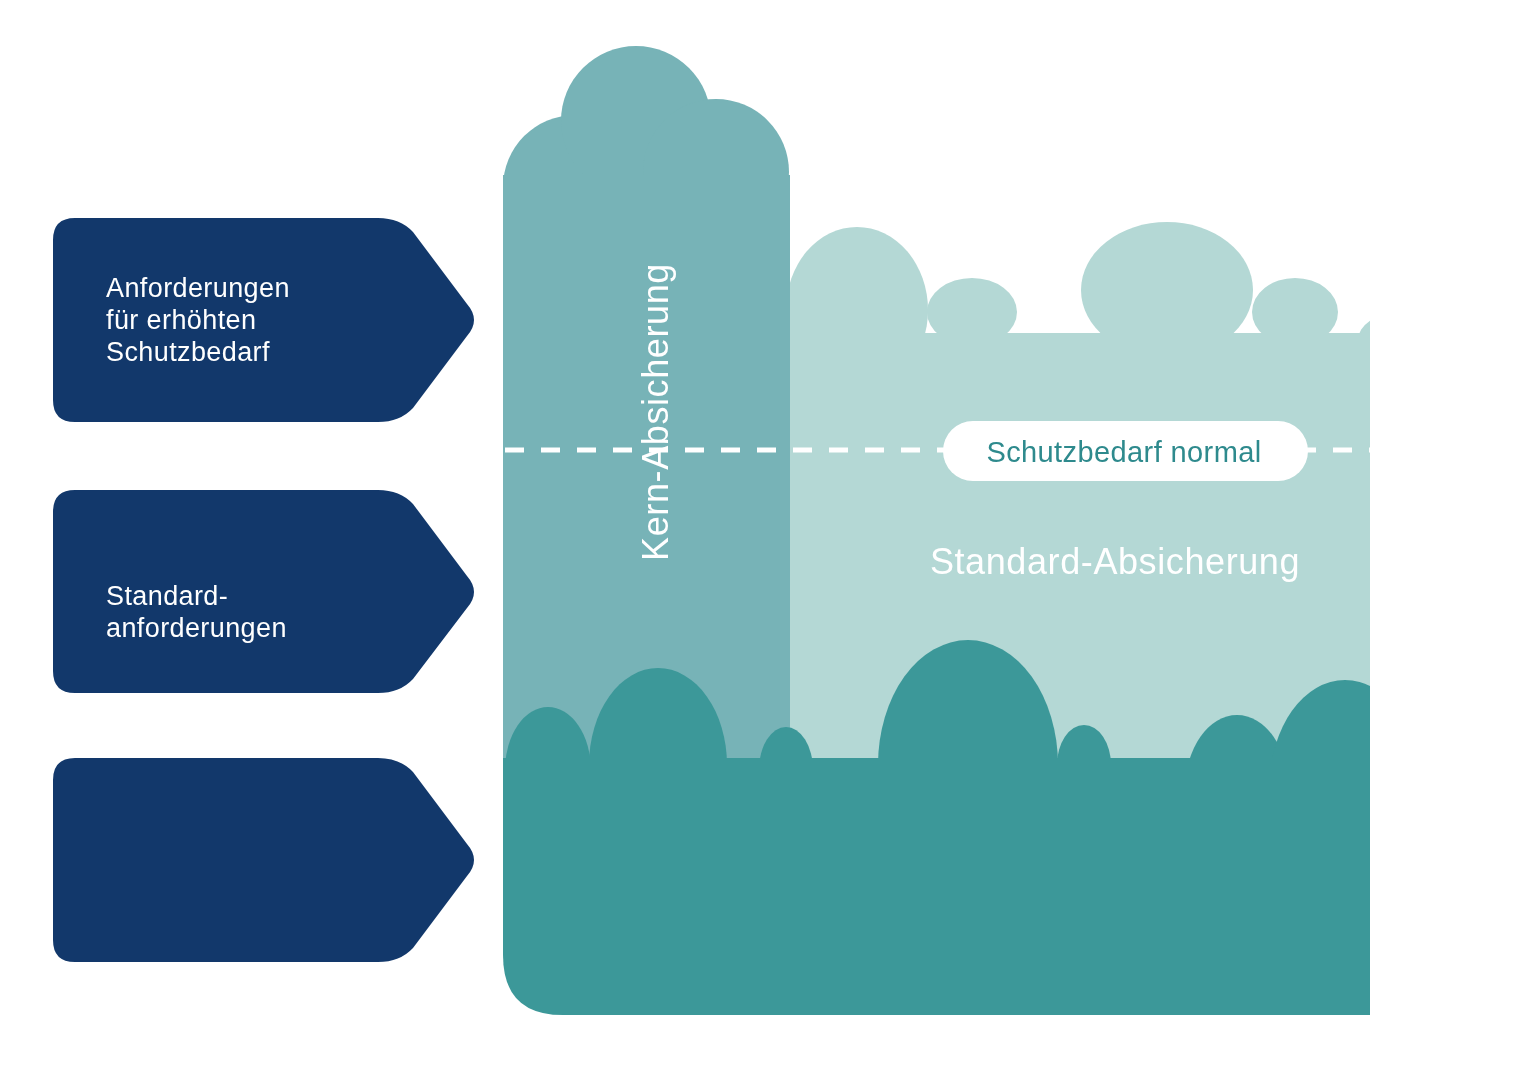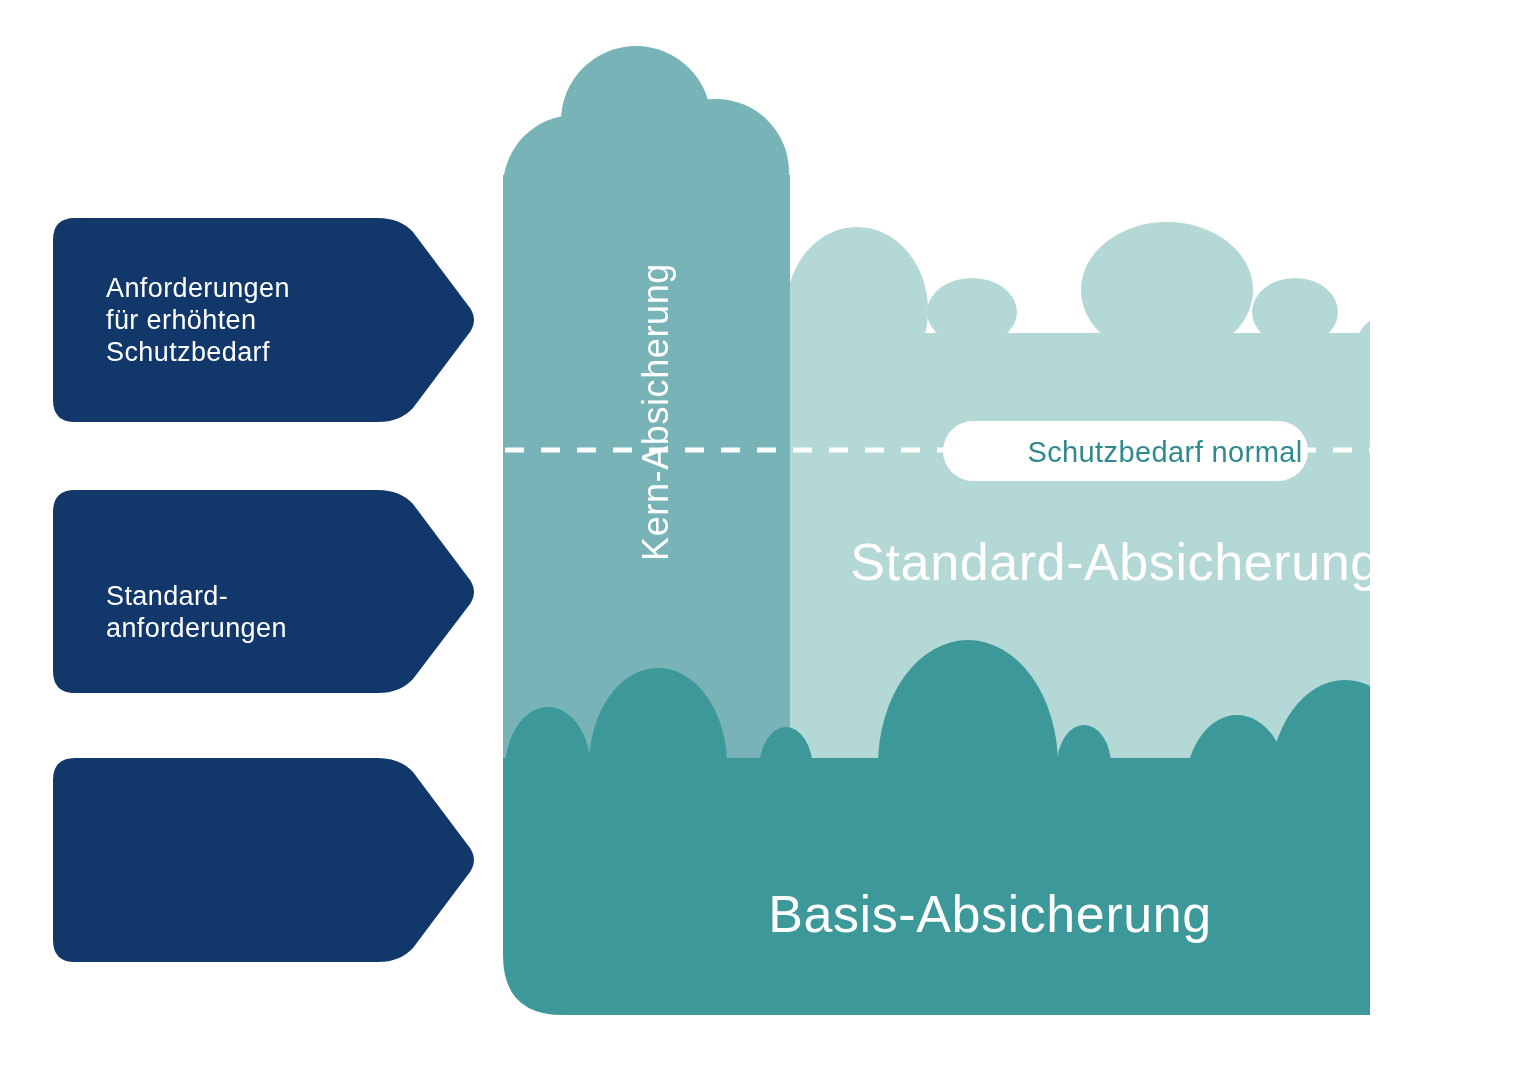--- a/index.html
+++ b/index.html
@@ -20,21 +20,21 @@
     font-size: 27px;
     line-height: 32px;
     letter-spacing: 0.4px;
     white-space: nowrap;
   }
 
   .area-label {
     position: absolute;
     transform: translate(-50%, -50%);
     color: #ffffff;
-    font-size: 52px;
+    font-size: 36px;
     letter-spacing: 0.6px;
     white-space: nowrap;
   }
   .area-label.vertical {
     font-size: 36px;
     transform: translate(-50%, -50%) rotate(-90deg);
   }
 
   .pill-label {
     position: absolute;
@@ -96,17 +96,16 @@
   </div>
   <div class="arrow-label" style="top:580px">
     <div>Standard-</div>
     <div>anforderungen</div>
   </div>
 
   <div class="area-label vertical" style="left:656px; top:412px">Kern-Absicherung</div>
 
   <div class="area-label" style="left:1115px; top:562px">Standard-Absicherung</div>
 
-  <div class="area-label" style="left:990px; top:914px">Basis-Absicherung</div>
 
-  <div class="pill-label" style="left: 1165px; top: 452px; color: rgb(46, 138, 141);">Schutzbedarf normal</div>
+  <div class="pill-label" style="left: 1124px; top: 452px; color: rgb(46, 138, 141);">Schutzbedarf normal</div>
 
 </div>
 
 </body></html>

